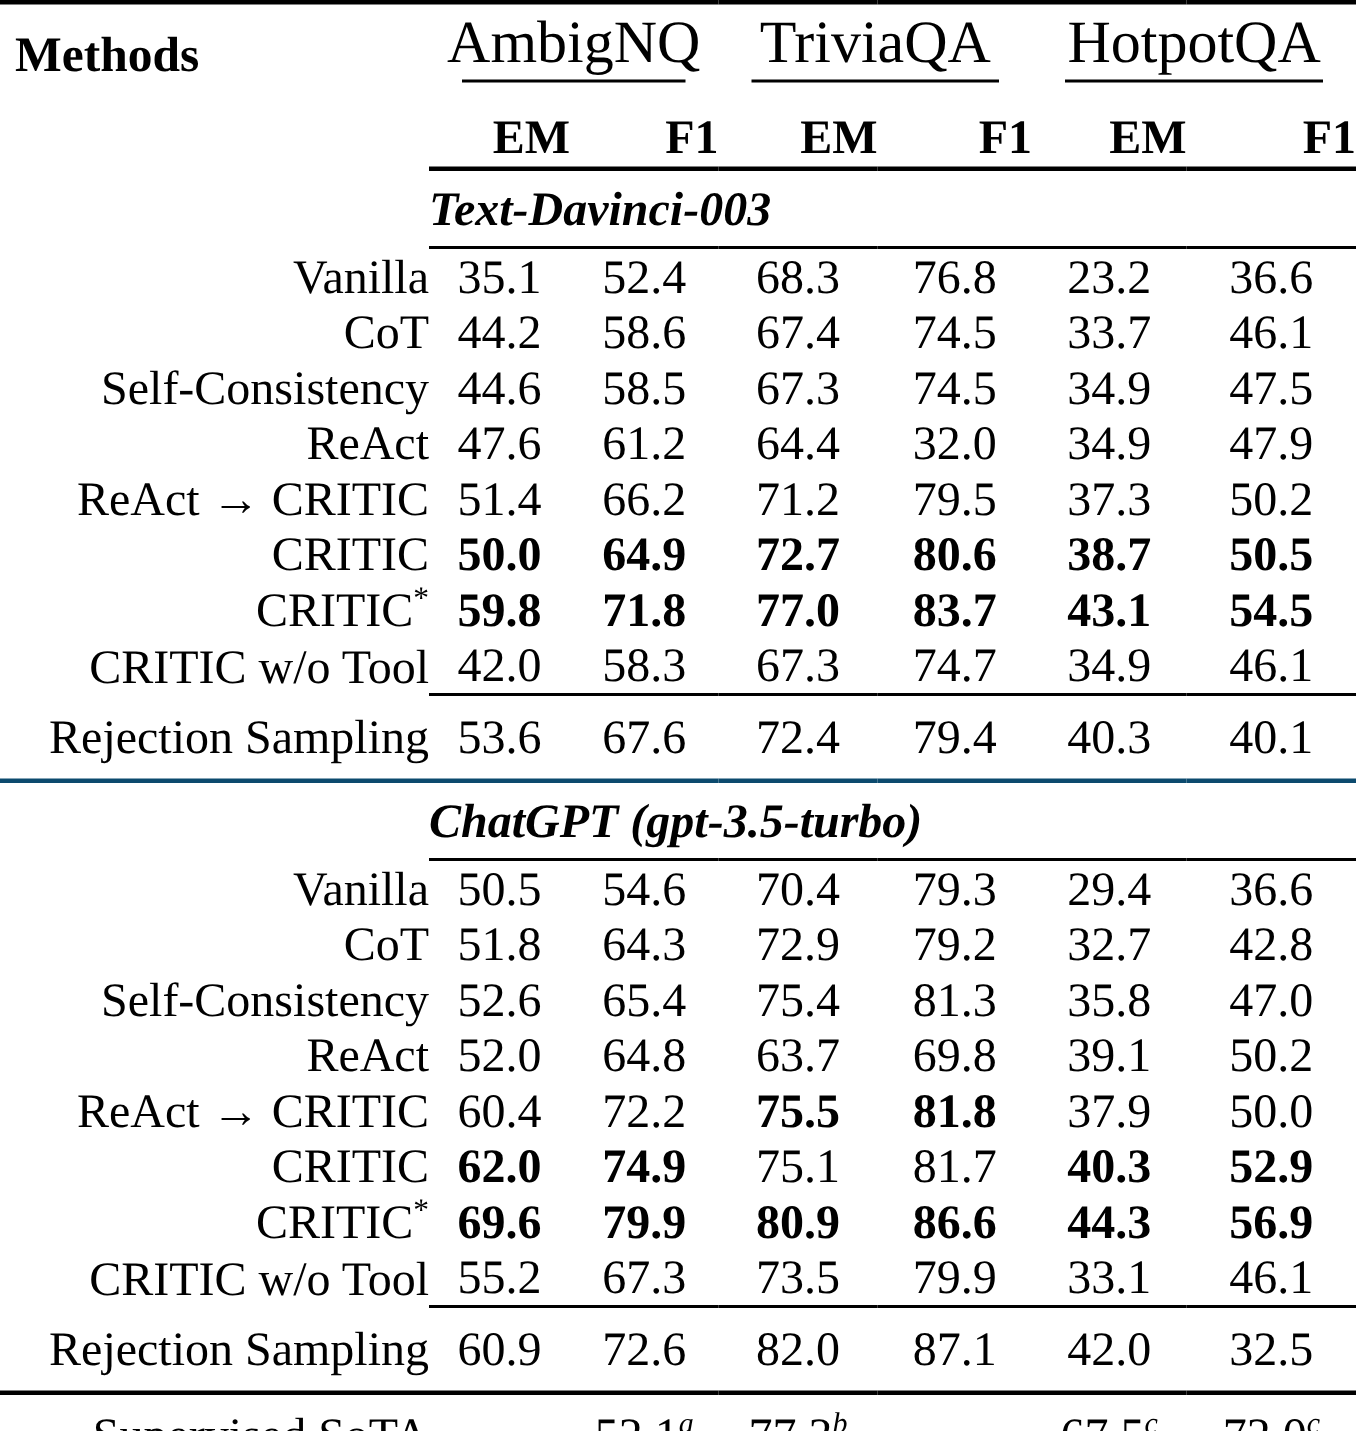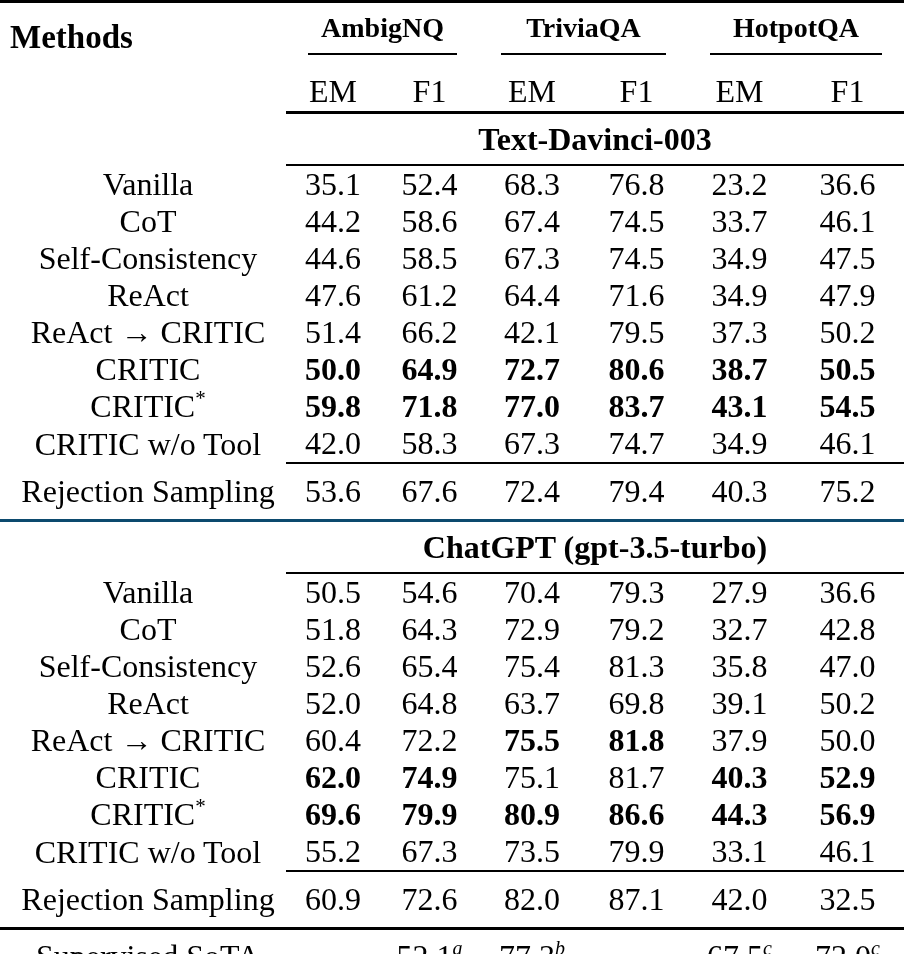--- a/index.html
+++ b/index.html
@@ -19,41 +19,40 @@
   }
   th, td { padding: 0; font-weight: normal; }
 
   
   th.methods-h {
     text-align: left; vertical-align: top;
     padding: 16px 0 0 10px;
     font-weight: bold; font-size: 33px; margin-left: 36px;
   }
   th.group { vertical-align: top; padding-top: 10px; height: 58px; }
-  .glabel { text-align: center; font-weight: bold; font-size: 28px; line-height: 30px; }
+  .glabel { text-align: center; font-weight: normal; font-size: 40px; line-height: 30px; }
   .cmid { border-top: 2px solid #000; margin: 10px 22px 0 22px; height: 0; }
   tr.subhead th {
-    text-align: center; font-weight: normal; font-size: 32px;
+    text-align: right; font-weight: bold; font-size: 32px;
     height: 40px; vertical-align: middle;
     border-bottom: 3px solid #000;
   }
 
   
   tr.section-head td { height: 50px; vertical-align: middle; }
   tr.section-head td.sec-title {
-    font-weight: bold; 
-    text-align: center;
+    font-weight: bold; font-style: italic;
     border-bottom: 2px solid #000;
   }
   tr.section-head.rule-above td { border-top: 3px solid #0c4a6e; }
 
   
   tr.data td { height: 36px; vertical-align: middle; text-align: center; white-space: nowrap; }
   tr.data td.method, tr.summary td.method, tr.footer td.method {
-    text-align: center; padding-left: 10px; white-space: nowrap;
+    text-align: right; padding-left: 10px; white-space: nowrap;
   }
   td .b { font-weight: bold; }
 
   
   tr.summary td { height: 55px; vertical-align: middle; text-align: center; }
   tr.summary td:not(.method) { border-top: 2px solid #000; margin-top: 44px; }
   tr.summary td.method { border-top: none; }
 
   
   tr.footer td { height: 53px; vertical-align: middle; text-align: center; border-top: 3px solid #000; }
@@ -129,29 +128,29 @@
         <td class="val"><span class="">67.3</span></td>
         <td class="val"><span class="">74.5</span></td>
         <td class="val"><span class="">34.9</span></td>
         <td class="val"><span class="">47.5</span></td>
       </tr>
       <tr class="data">
         <td class="data method"><span>ReAct</span></td>
         <td class="val"><span class="">47.6</span></td>
         <td class="val"><span class="">61.2</span></td>
         <td class="val"><span class="">64.4</span></td>
-        <td class="val"><span class="">71.6</span></td>
+        <td class="val"><span class="">32.0</span></td>
         <td class="val"><span class="">34.9</span></td>
         <td class="val"><span class="">47.9</span></td>
       </tr>
       <tr class="data">
         <td class="data method"><span>ReAct → CRITIC</span></td>
         <td class="val"><span class="">51.4</span></td>
         <td class="val"><span class="">66.2</span></td>
-        <td class="val"><span class="">42.1</span></td>
+        <td class="val"><span class="">71.2</span></td>
         <td class="val"><span class="">79.5</span></td>
         <td class="val"><span class="">37.3</span></td>
         <td class="val"><span class="">50.2</span></td>
       </tr>
       <tr class="data">
         <td class="data method"><span>CRITIC</span></td>
         <td class="val"><span class="b">50.0</span></td>
         <td class="val"><span class="b">64.9</span></td>
         <td class="val"><span class="b">72.7</span></td>
         <td class="val"><span class="b">80.6</span></td>
@@ -176,35 +175,35 @@
         <td class="val"><span class="">34.9</span></td>
         <td class="val"><span class="">46.1</span></td>
       </tr>
       <tr class="summary">
         <td class="summary method"><span>Rejection Sampling</span></td>
         <td class="val"><span class="">53.6</span></td>
         <td class="val"><span class="">67.6</span></td>
         <td class="val"><span class="">72.4</span></td>
         <td class="val"><span class="">79.4</span></td>
         <td class="val"><span class="">40.3</span></td>
-        <td class="val"><span class="">75.2</span></td>
+        <td class="val"><span class="">40.1</span></td>
       </tr>
     </tbody>
     <tbody>
       <tr class="section-head rule-above">
         <td class="sec-empty"></td>
         <td class="sec-title" colspan="6">ChatGPT (gpt-3.5-turbo)</td>
       </tr>
       <tr class="data">
         <td class="data method"><span>Vanilla</span></td>
         <td class="val"><span class="">50.5</span></td>
         <td class="val"><span class="">54.6</span></td>
         <td class="val"><span class="">70.4</span></td>
         <td class="val"><span class="">79.3</span></td>
-        <td class="val"><span class="">27.9</span></td>
+        <td class="val"><span class="">29.4</span></td>
         <td class="val"><span class="">36.6</span></td>
       </tr>
       <tr class="data">
         <td class="data method"><span>CoT</span></td>
         <td class="val"><span class="">51.8</span></td>
         <td class="val"><span class="">64.3</span></td>
         <td class="val"><span class="">72.9</span></td>
         <td class="val"><span class="">79.2</span></td>
         <td class="val"><span class="">32.7</span></td>
         <td class="val"><span class="">42.8</span></td>

